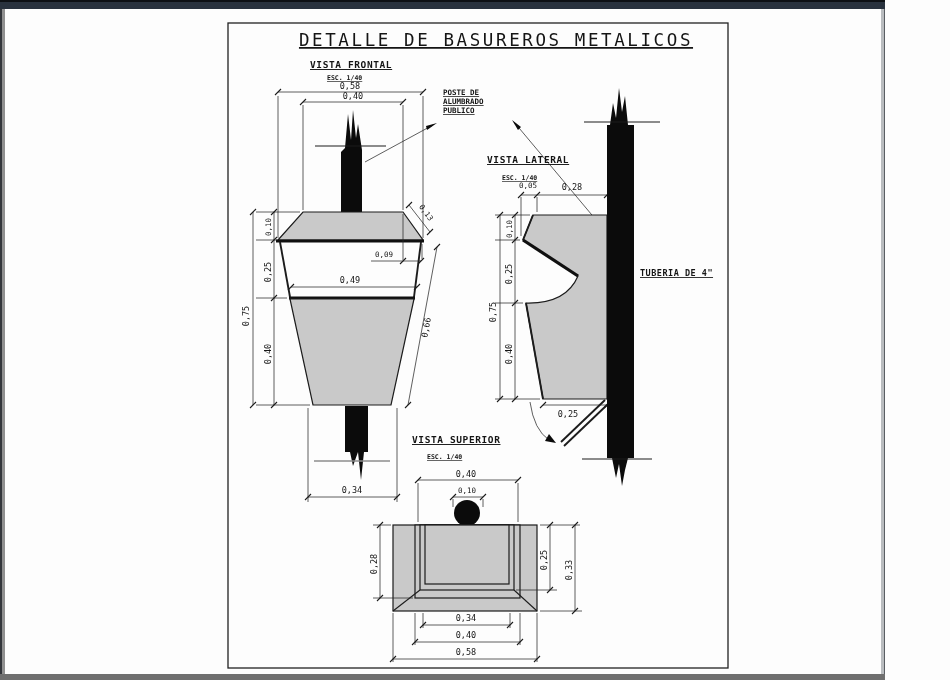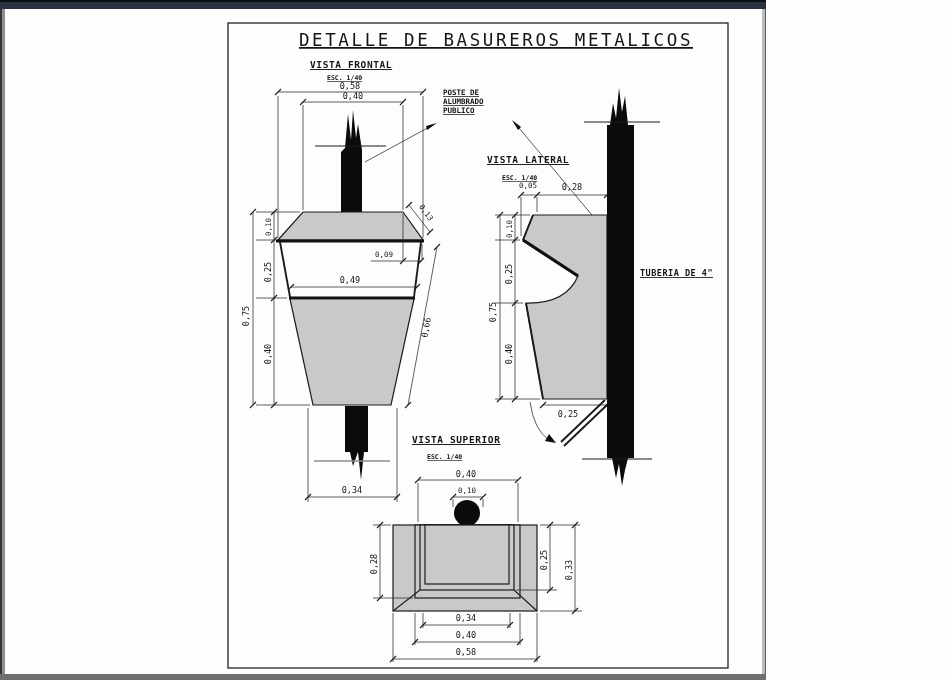--- a/index.html
+++ b/index.html
@@ -1,16 +1,16 @@
 <!DOCTYPE html>
 <html><head>
 <meta charset="utf-8">
 <style>
   html,body{margin:0;padding:0;background:#fdfdfd;}
-  #stage{position:relative;width:766px;height:680px;background:#fdfdfd;overflow:hidden;
+  #stage{position:relative;width:885px;height:680px;background:#fdfdfd;overflow:hidden;
          font-family:"DejaVu Sans Mono", monospace;}
   #topbar{position:absolute;left:0;top:0;width:950px;height:9px;background:#29323e;border-top:2px solid #0d1014;box-sizing:border-box;}
   #leftbar{position:absolute;left:0;top:9px;width:5px;height:671px;background:#909090;border-left:2px solid #33363b;box-sizing:border-box;}
   #rightbar{position:absolute;right:0;top:9px;width:4px;height:671px;background:#b9bcbf;border-right:1px solid #5a5e63;box-sizing:border-box;}
   #bottombar{position:absolute;left:0;bottom:0;width:950px;height:6px;background:#6f6f6f;}
   svg{position:absolute;left:0;top:0;}
   .ln  {stroke:#1c1c1c;stroke-width:1.1;fill:none}
   .md  {stroke:#1c1c1c;stroke-width:1.9;fill:none}
   .thin{stroke:#2a2a2a;stroke-width:0.75;fill:none}
   .thick{stroke:#101010;stroke-width:3.2;fill:none}

